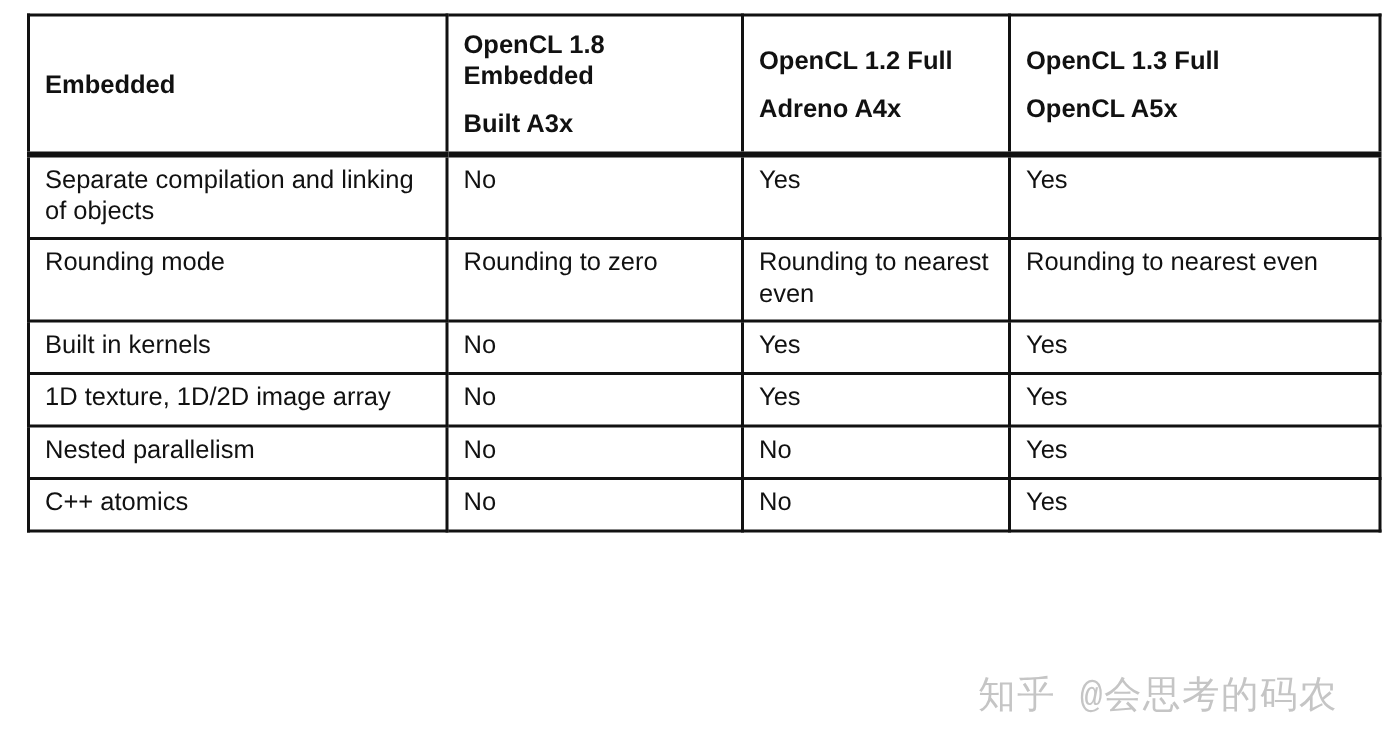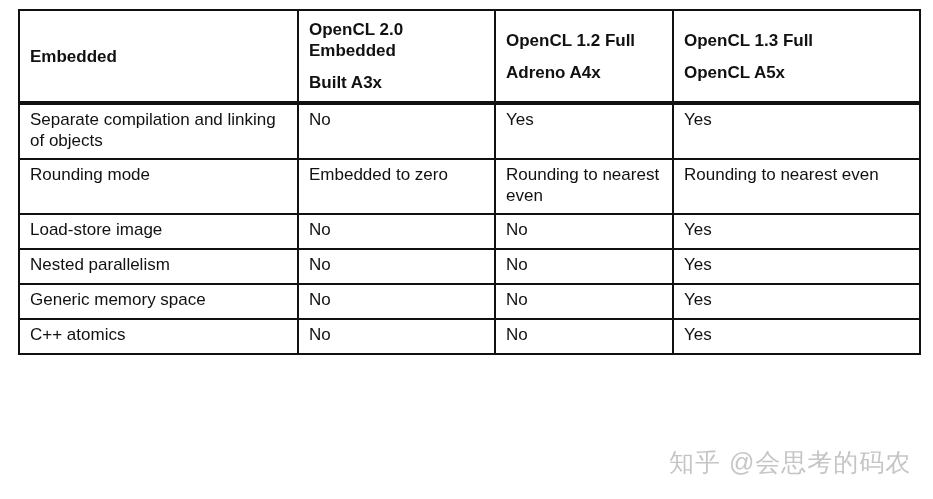--- a/index.html
+++ b/index.html
@@ -21,41 +21,41 @@
     table.feat th { font-weight: bold; height: 90px; vertical-align: middle; }
     table.feat thead tr { border-bottom: 4px solid #111111; }
     table.feat thead th { border-bottom: 4px solid #111111; }
     .hdr-line { display: block; }
     .hdr-gap { display: block; height: 11px; }
     table.feat td { height: 29px; padding-top: 4px; margin-left: 14px; }
     table.feat tr.tall td { height: 49px; padding-top: 4px; }
     .wm {
       position: absolute; left: 652px; top: 446px;
       font-size: 25px; color: rgba(150,150,150,0.55);
-      font-family: Liberation Sans, sans-serif; letter-spacing: 1px;
-      pointer-events: none; white-space: nowrap; margin-left: 17px;
+      font-family: Liberation Mono, monospace; letter-spacing: 1px;
+      pointer-events: none; white-space: nowrap;
     }
   </style>
 </head>
 <body>
 
 <table class="feat">
   <colgroup>
       <col class="c0">
       <col class="c1">
       <col class="c2">
       <col class="c3">
     </colgroup>
   <thead>
     <tr>
       <th>
         <span class="hdr-line">Embedded</span>
       </th>
       <th>
-        <span class="hdr-line">OpenCL 2.0</span>
+        <span class="hdr-line">OpenCL 1.8</span>
         <span class="hdr-line">Embedded</span>
         <span class="hdr-gap"></span>
         <span class="hdr-line">Built A3x</span>
       </th>
       <th>
         <span class="hdr-line">OpenCL 1.2 Full</span>
         <span class="hdr-gap"></span>
         <span class="hdr-line">Adreno A4x</span>
       </th>
       <th>
@@ -67,38 +67,38 @@
   </thead>
   <tbody>
     <tr class="tall">
       <td>Separate compilation and linking of objects</td>
       <td>No</td>
       <td>Yes</td>
       <td>Yes</td>
     </tr>
     <tr class="tall">
       <td>Rounding mode</td>
-      <td>Embedded to zero</td>
+      <td>Rounding to zero</td>
       <td>Rounding to nearest even</td>
       <td>Rounding to nearest even</td>
     </tr>
     <tr>
-      <td>Load-store image</td>
+      <td>Built in kernels</td>
       <td>No</td>
+      <td>Yes</td>
+      <td>Yes</td>
+    </tr>
+    <tr>
+      <td>1D texture, 1D/2D image array</td>
       <td>No</td>
+      <td>Yes</td>
       <td>Yes</td>
     </tr>
     <tr>
       <td>Nested parallelism</td>
-      <td>No</td>
-      <td>No</td>
-      <td>Yes</td>
-    </tr>
-    <tr>
-      <td>Generic memory space</td>
       <td>No</td>
       <td>No</td>
       <td>Yes</td>
     </tr>
     <tr>
       <td>C++ atomics</td>
       <td>No</td>
       <td>No</td>
       <td>Yes</td>
     </tr>

